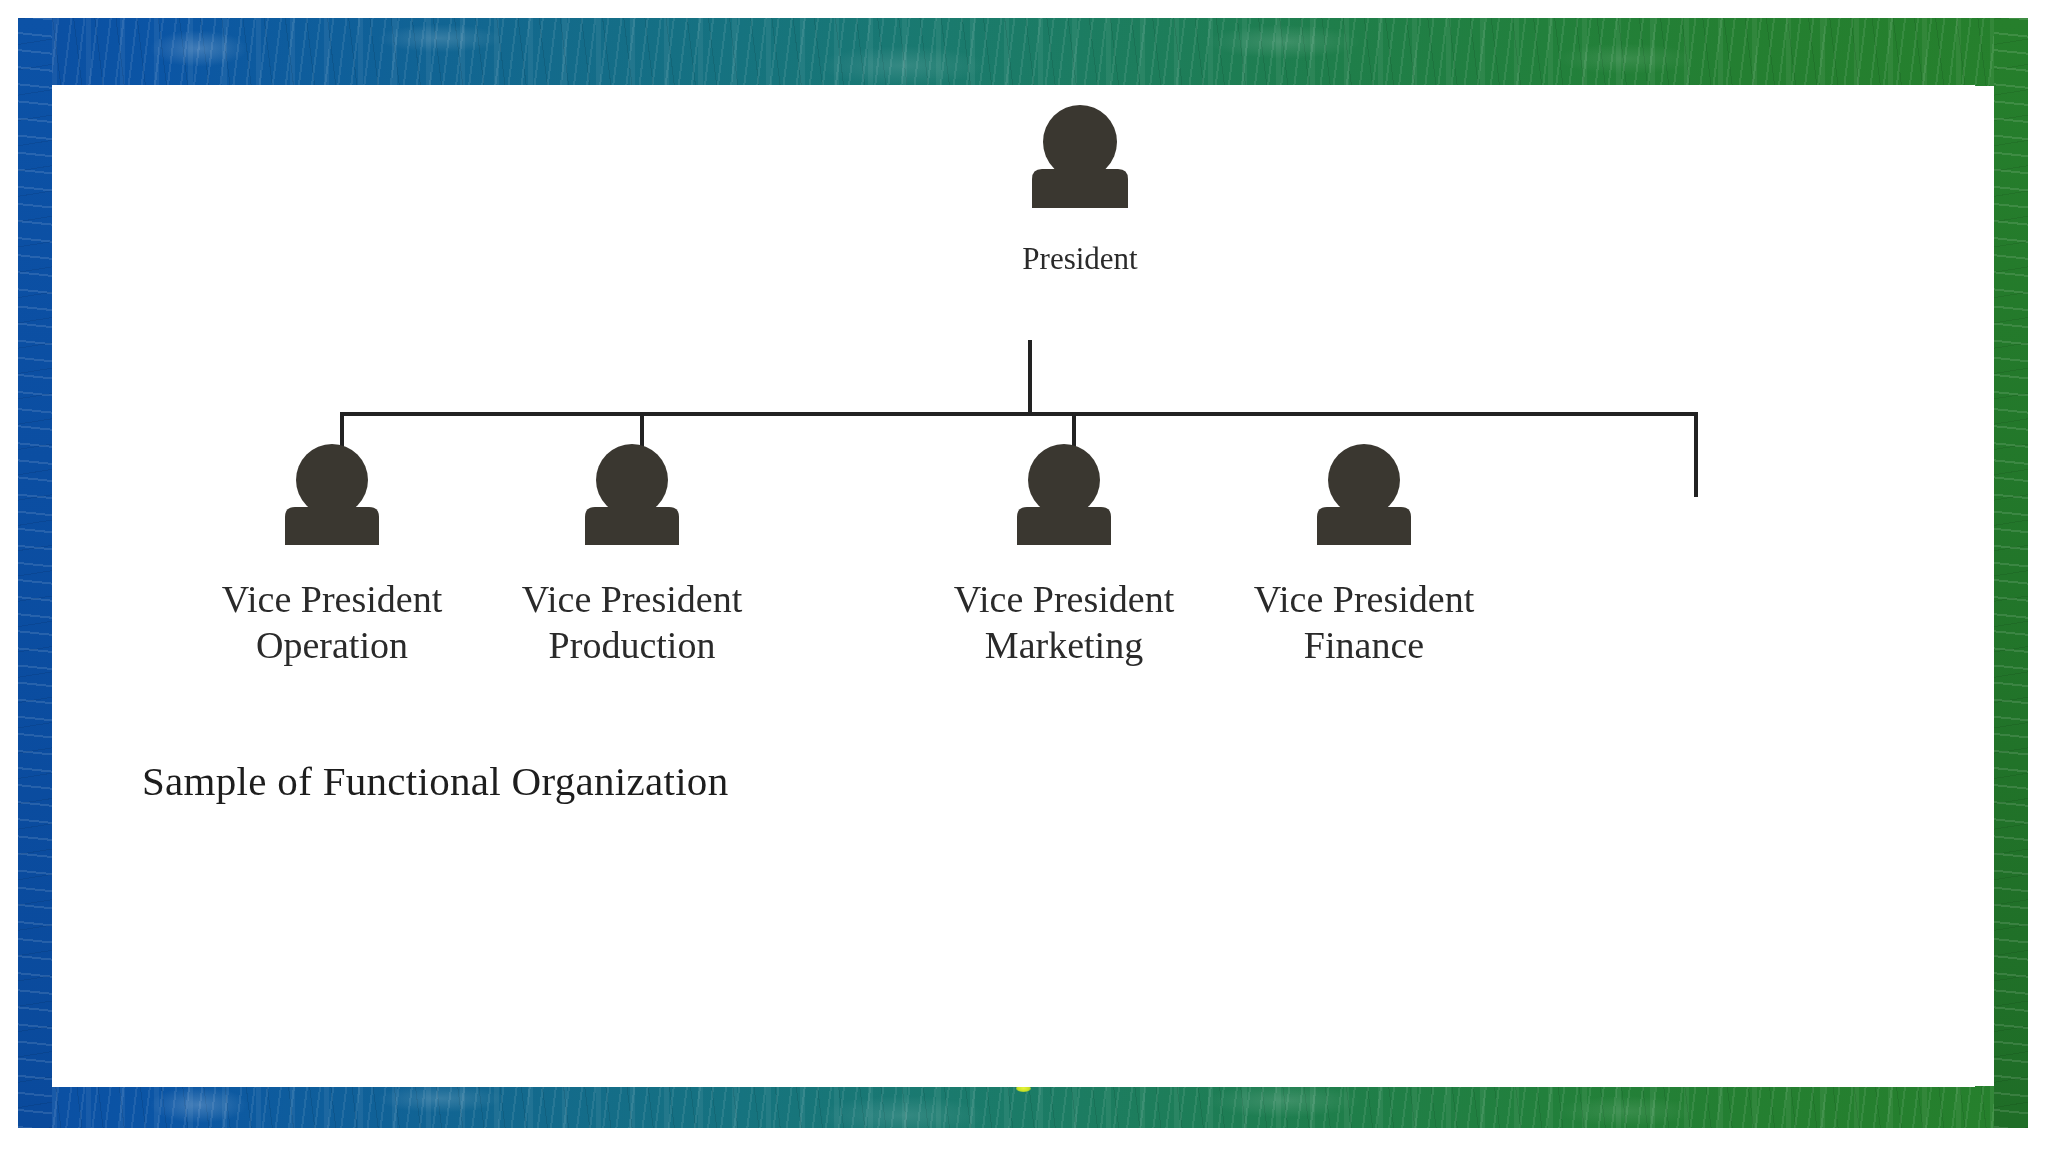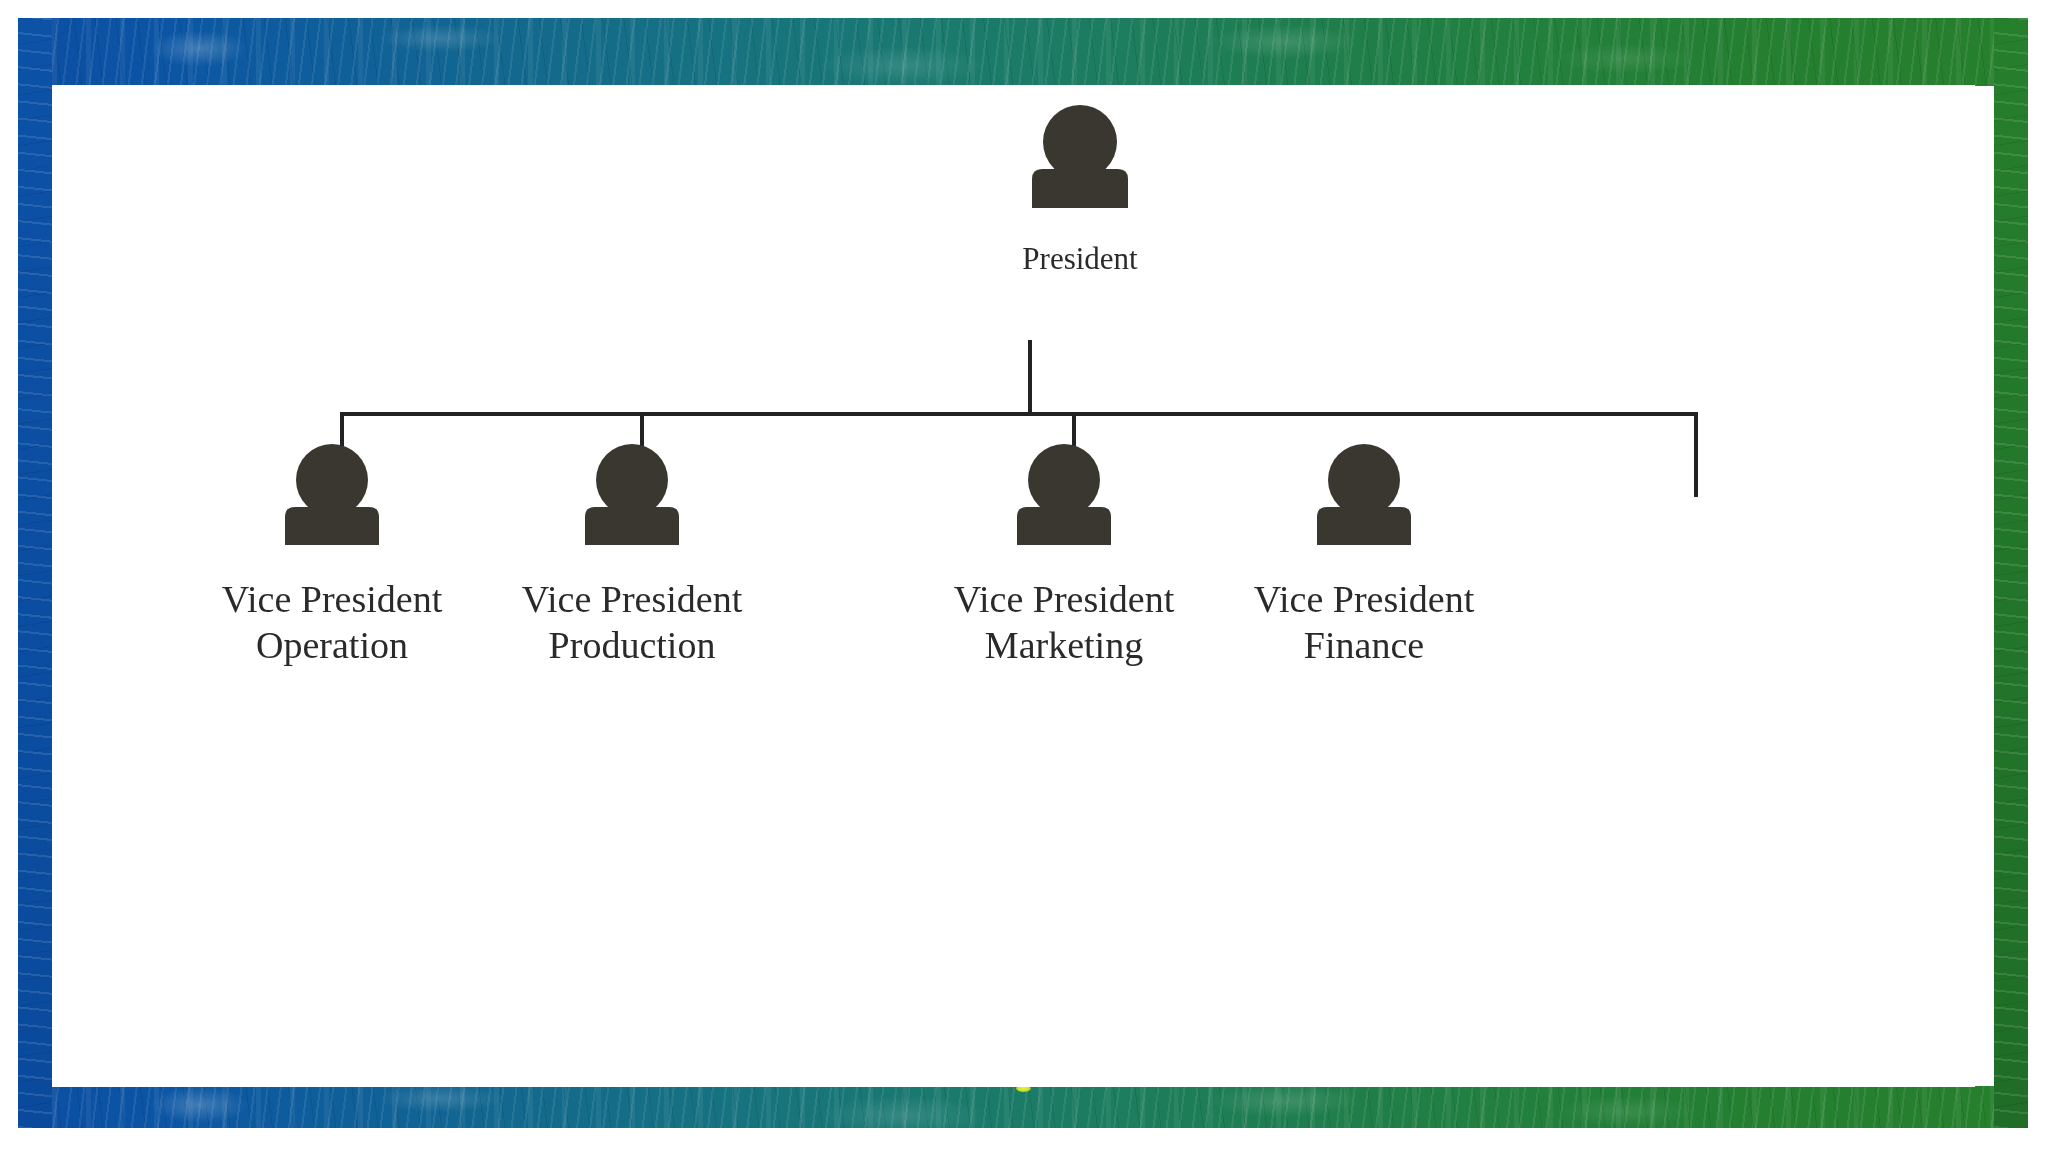--- a/index.html
+++ b/index.html
@@ -246,15 +246,16 @@
         <svg class="person-icon" width="126" height="122" viewBox="0 0 126 122">
           <circle cx="63" cy="40" r="36" fill="#3a3730"></circle>
           <path d="M16 105 L16 77 Q16 67 26 67 L100 67 Q110 67 110 77 L110 105 Z" fill="#3a3730"></path>
         </svg>
         <div class="node-label">Vice President
 Finance</div>
       </div>
 
     </div>
 
+    <div id="caption">Sample of Functional Organization</div>
 
   </div>
 </div>
 
 </body></html>

